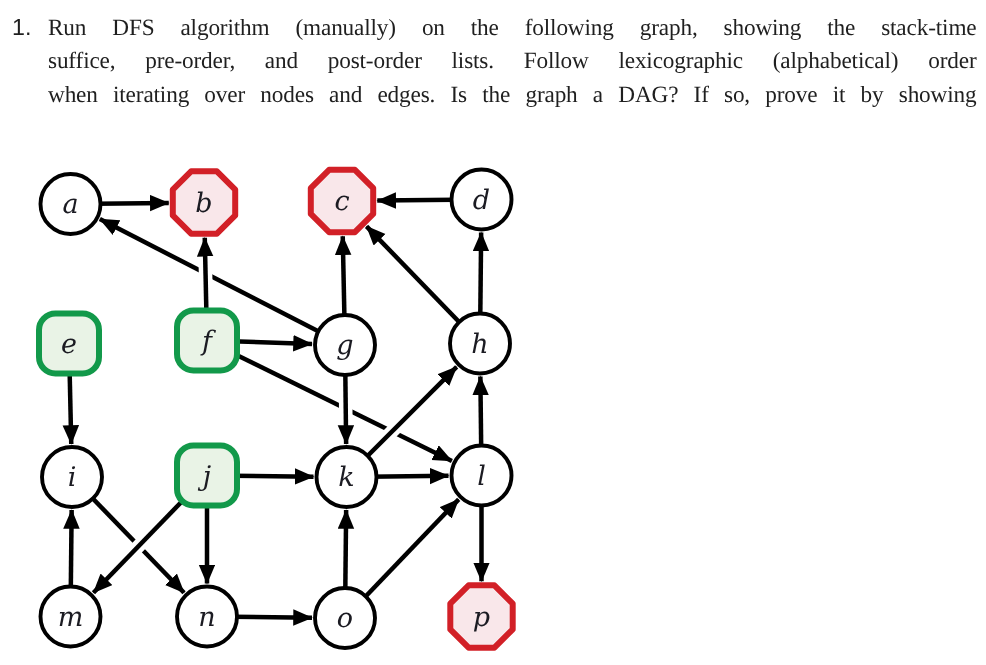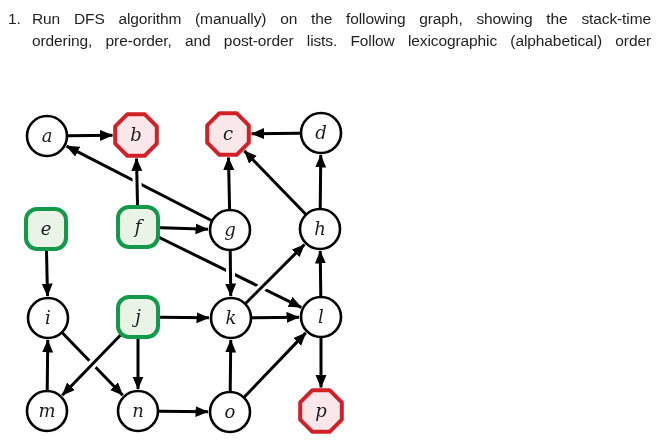--- a/index.html
+++ b/index.html
@@ -4,34 +4,35 @@
 <style>
   html,body { margin:0; padding:0; background:#ffffff; }
   .page {
     position:relative; width:657px; height:443px; background:#ffffff;
     overflow:hidden; font-family:"Liberation Sans", sans-serif;
   }
   .problem { position:absolute; left:8px; top:8px; width:644px; color:#1f1f1f; }
   .pnum { position:absolute; left:0; top:0; font-size:15.5px; line-height:22.4px; }
   .ptext { margin-left:24px; width:619px; }
   .pline { font-size:15.5px; line-height:22.4px; letter-spacing:-0.1px; }
-  .just { text-align:justify; text-align-last:justify; }
+  .just { text-align:justify; text-align-last:justify;font-family:Liberation Serif, serif; }
   #graph { position:absolute; left:0; top:0; }
   text { user-select:none; }
 </style>
 </head>
 <body>
 
 <div class="page">
 
   <div class="problem">
     <div class="pnum">1.</div>
     <div class="ptext">
       <div class="pline just">Run DFS algorithm (manually) on the following graph, showing the stack-time</div>
-      <div class="pline just">ordering, pre-order, and post-order lists. Follow lexicographic (alphabetical) order</div>
+      <div class="pline just">suffice, pre-order, and post-order lists. Follow lexicographic (alphabetical) order</div>
+      <div class="pline just">when iterating over nodes and edges. Is the graph a DAG? If so, prove it by showing</div>
     </div>
   </div>
 
   <svg id="graph" width="657" height="443" viewBox="0 0 657 443">
       <defs>
         <marker id="arrow" markerUnits="userSpaceOnUse" markerWidth="15" markerHeight="12" refX="12.5" refY="5.5" orient="auto">
           <path d="M0,0 L13,5.5 L0,11 Z" fill="#000000"></path>
         </marker>
       </defs>
       <line x1="230" y1="230" x2="66.5692998231923" y2="146.05199007311518" stroke="#ffffff" stroke-width="9"></line>

